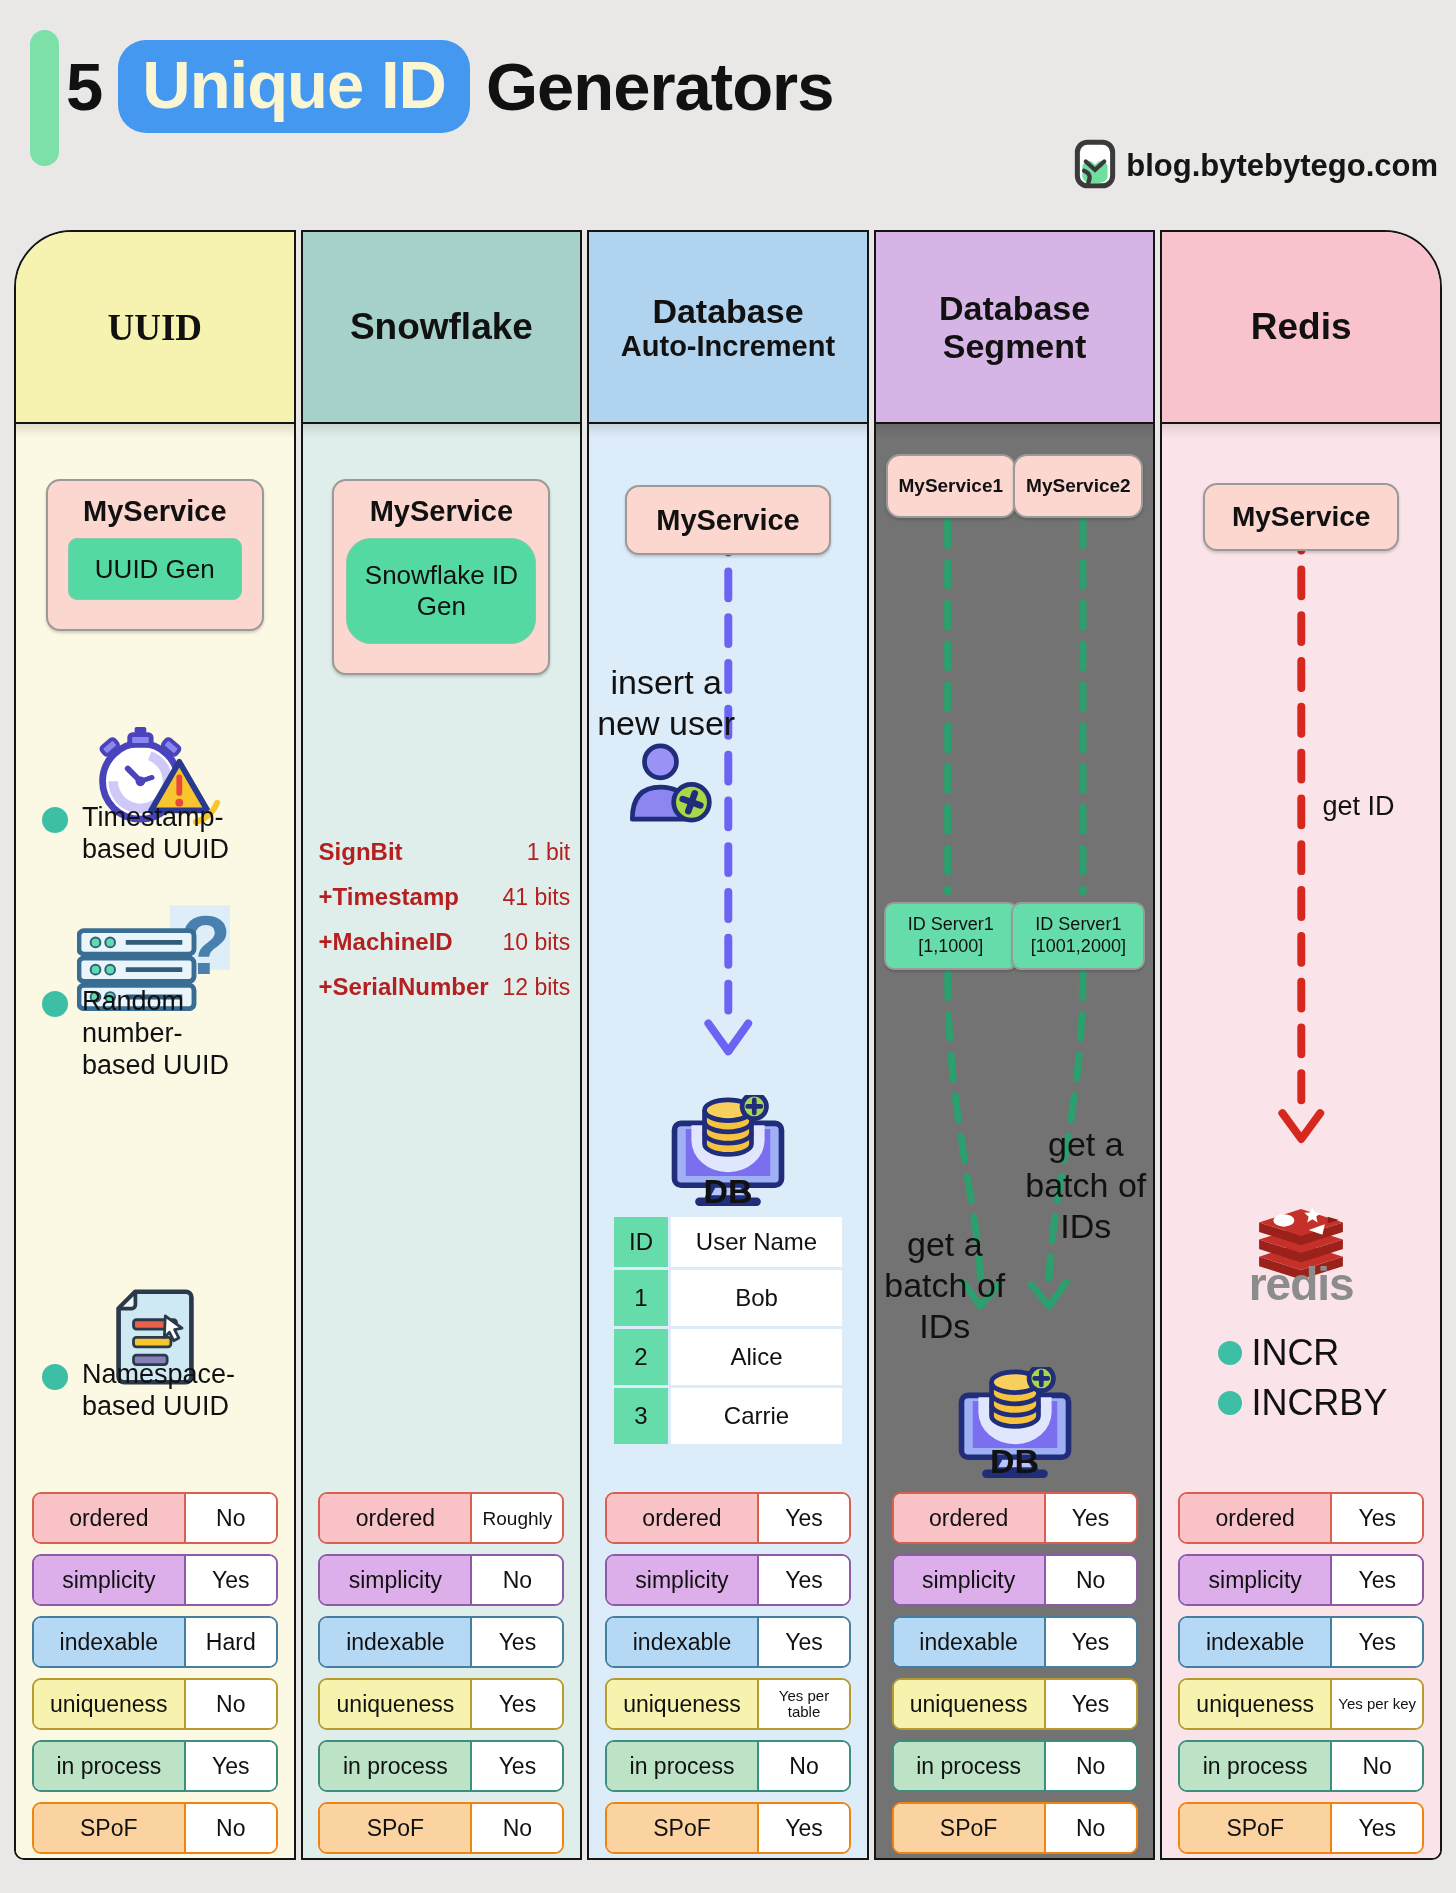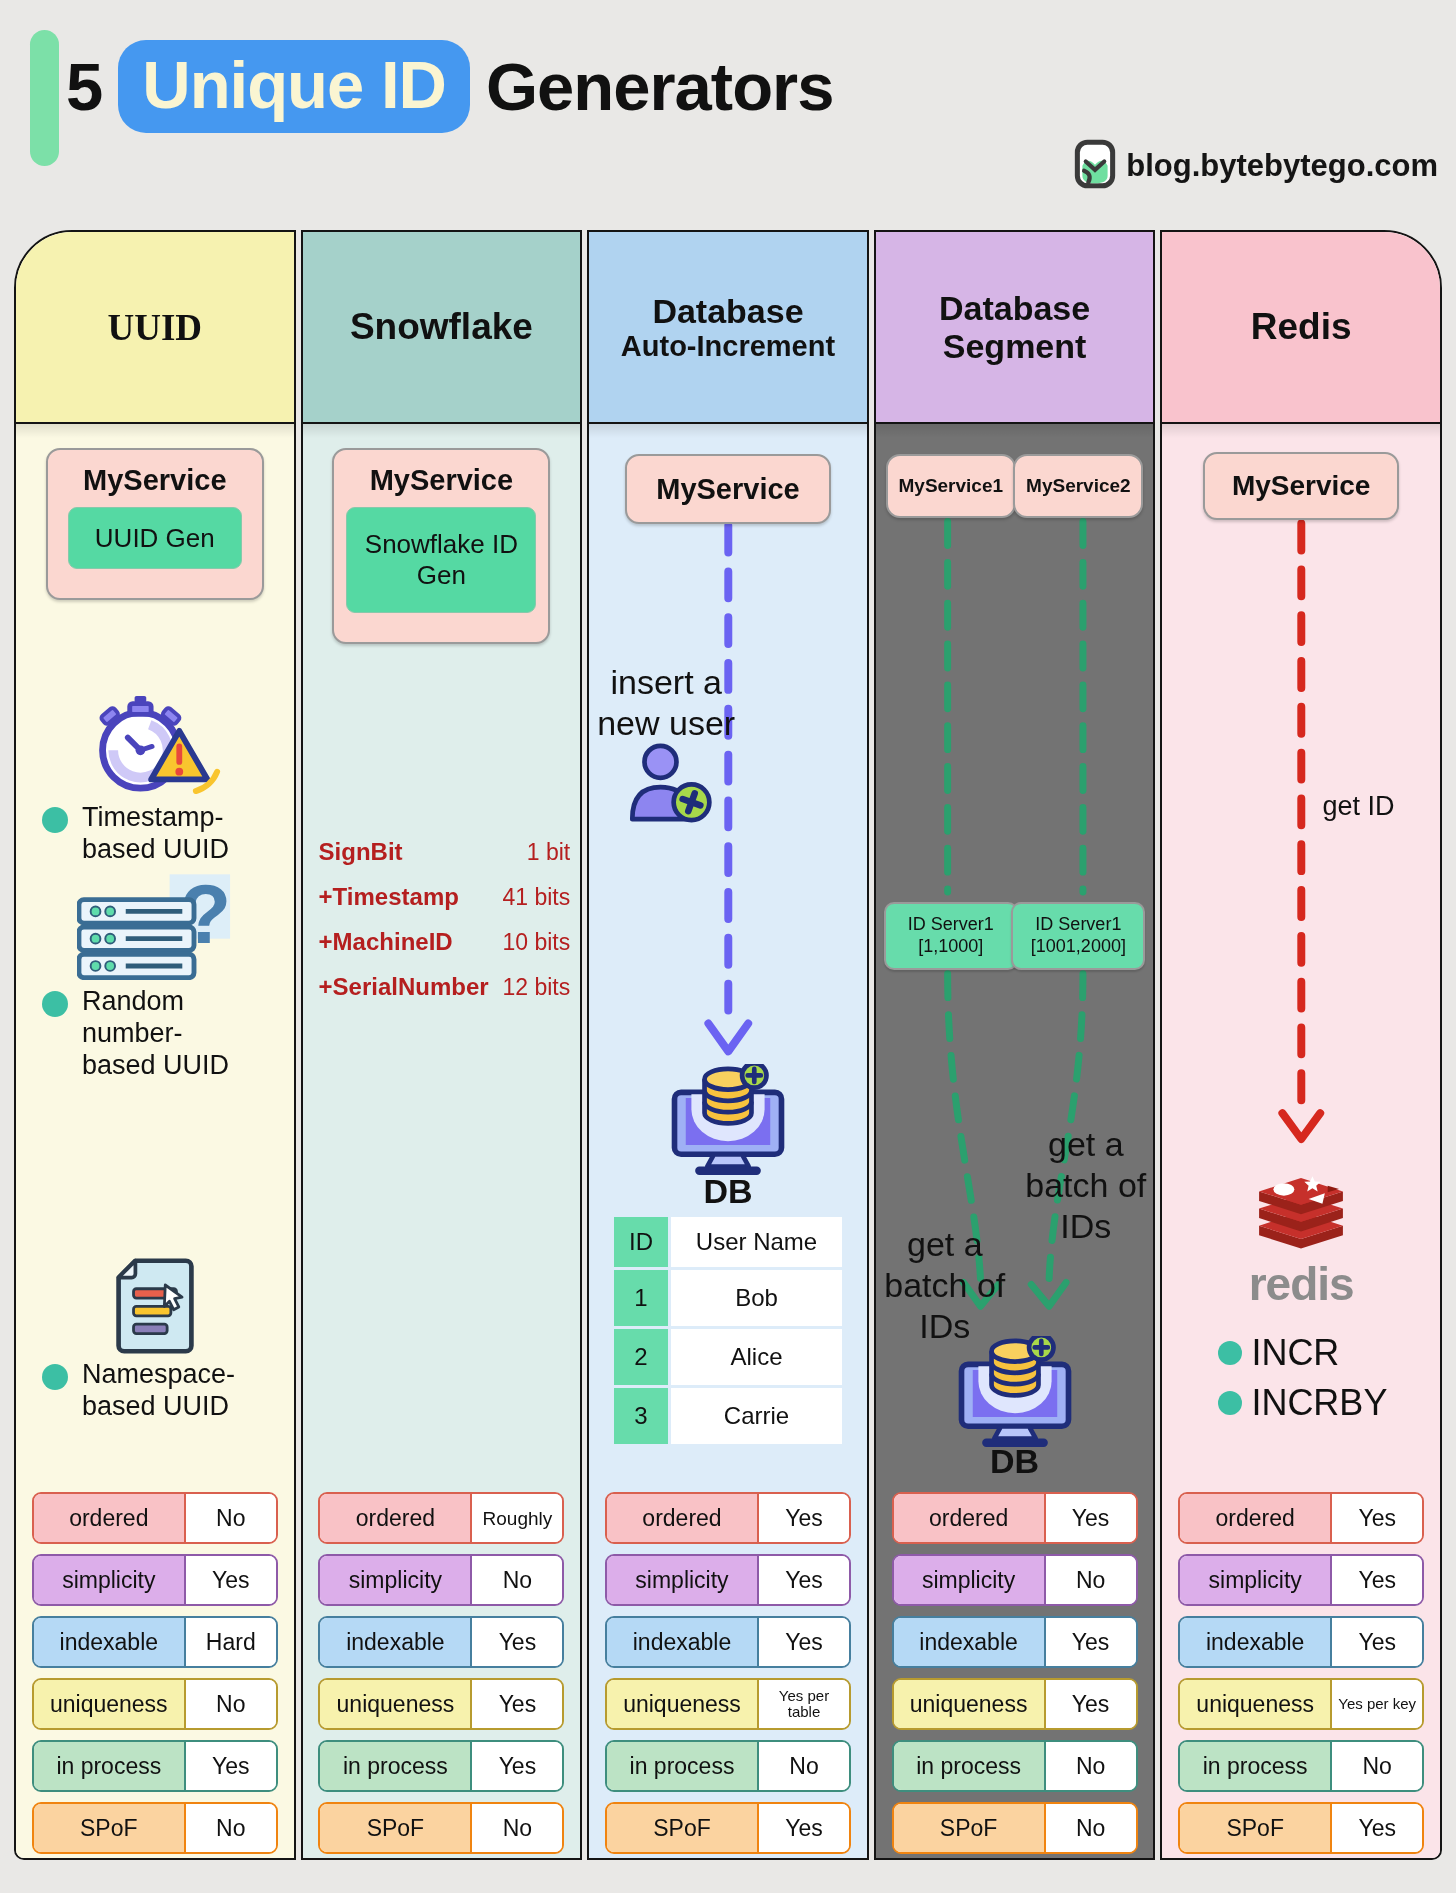--- a/index.html
+++ b/index.html
@@ -40,21 +40,21 @@
   .hdr-seg{background:#d6b5e6;}  .body-seg{background:#737373;}
   .hdr-redis{background:#f9c3cd;} .body-redis{background:#fbe4e9;}
   
   .svc{position:absolute;background:#fbd7d0;border:2px solid #9a9a9a;border-radius:14px;
     box-shadow:0 2px 3px rgba(0,0,0,.18);display:flex;flex-direction:column;align-items:center;justify-content:flex-start;}
   .svc .svc-name{font-size:29px;font-weight:bold;margin-top:14px;}
   .svc.plain{justify-content:center;}
   .svc.plain .svc-name{margin-top:0;}
   .gen-box{background:#55d9a3;border:1px solid #86c9ab;border-radius:9px;margin-top:10px;
     display:flex;align-items:center;justify-content:center;text-align:center;font-size:26px;line-height:1.18;}
-  .center-x{left:50%;transform:translateX(-50%);}
+  .center-x{left:50%;transform:translateX(-50%);margin-top:31px;}
   .bullet{position:absolute;display:flex;align-items:flex-start;gap:14px;}
   .dot{width:26px;height:26px;border-radius:50%;background:#3cbfa4;flex:0 0 26px;margin-top:5px;}
   .bullet .bullet-text{font-size:27px;line-height:1.18;}
   .iconwrap{position:absolute;}
   .flow-svg{position:absolute;inset:0;width:100%;height:100%;pointer-events:none;}
   .flow-label{position:absolute;font-size:34px;line-height:1.2;text-align:center;color:#111;}
   .db-label{position:absolute;font-size:34px;font-weight:bold;text-align:center;width:100%;}
   
   .attr-table{position:absolute;top:1068px;left:50%;transform:translateX(-50%);width:246px;
     display:flex;flex-direction:column;gap:10px;}
@@ -222,21 +222,21 @@
     </div>
   </div>
 
   <div class="col">
     <div class="col-header hdr-snow">
       <div class="h1">Snowflake</div>
     </div>
     <div class="col-body body-snow">
       <div class="svc center-x" style="top:24px;width:214px;height:192px;">
         <div class="svc-name">MyService</div>
-        <div class="gen-box" style="width:176px;height:104px;padding:0 6px;">Snowflake ID Gen</div>
+        <div class="gen-box" style="width:176px;height:104px;padding:0 6px;border-radius:25px;">Snowflake ID Gen</div>
       </div>
 
       <div class="bits">
         <div class="bit-row">
           <span class="bit-name">SignBit</span>
           <span class="bit-val">1 bit</span>
         </div>
         <div class="bit-row">
           <span class="bit-name">+Timestamp</span>
           <span class="bit-val">41 bits</span>

